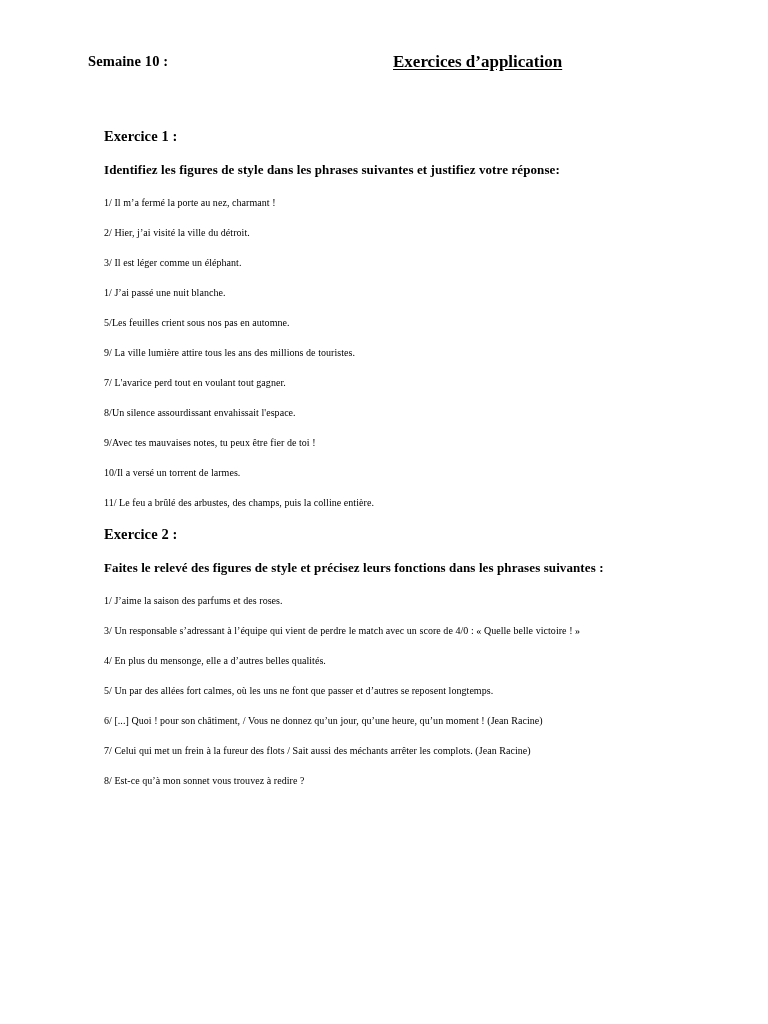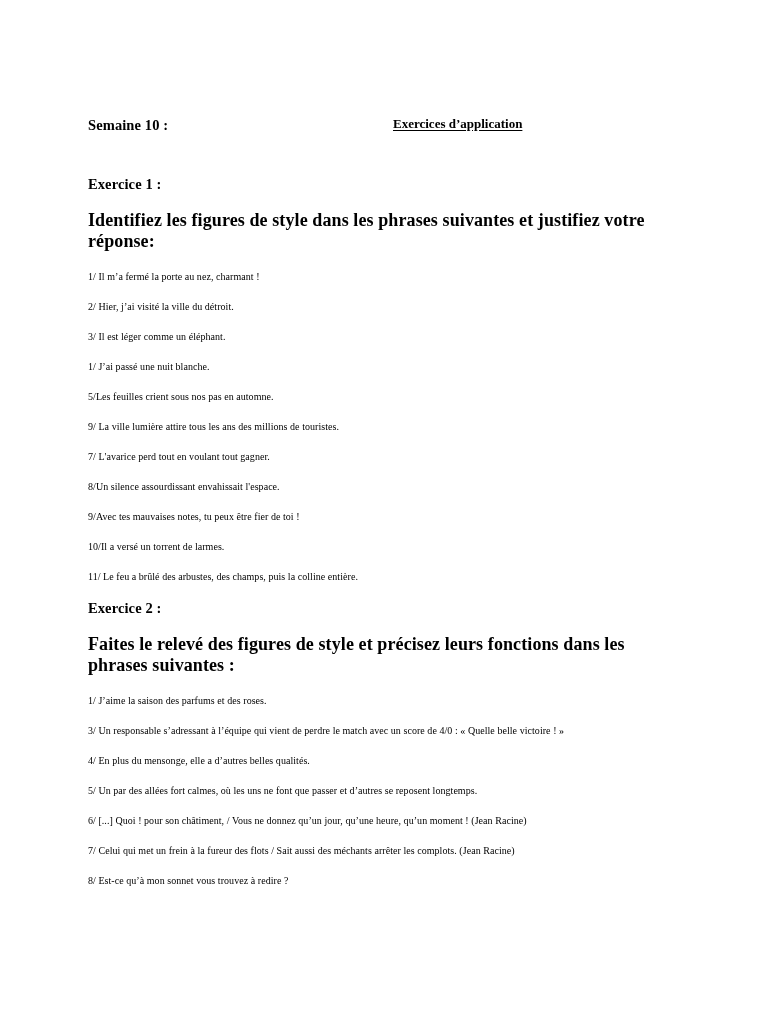--- a/index.html
+++ b/index.html
@@ -16,66 +16,66 @@
     position: relative;
   }
   .page {
     position: absolute;
     left: 0;
     top: 0;
     width: 768px;
     height: 968px;
     background: #ffffff;
     box-sizing: border-box;
-    padding: 116px 90px 0 88px;
+    padding: 52px 90px 0 88px;
   }
   .header-row {
     display: block;
     position: relative;
     height: 22px;
     margin-bottom: 0;
   }
   .header-left {
     font-weight: bold;
     font-size: 14.5px;
     letter-spacing: 0.1px;
     display: inline-block;
   }
   .header-center {
     font-weight: bold;
-    font-size: 13px;
+    font-size: 17px;
     text-decoration: underline;
     text-underline-offset: 2px;
     position: absolute;
     left: 305px;
     top: 0;
     white-space: nowrap;
   }
   .spacer-lg { height: 38px; }
 
   .heading {
     font-weight: bold;
     font-size: 14.5px;
     margin: 0 0 17px 0;
     letter-spacing: 0.1px;
   }
   .subheading {
     font-weight: bold;
-    font-size: 18px;
+    font-size: 13px;
     margin: 0 0 18px 0;
     letter-spacing: 0.1px;
   }
   .item {
     font-size: 10px;
     margin: 0 0 17px 0;
     line-height: 1.30;
     max-width: 590px;
     letter-spacing: 0.05px;
   }
-  .exercise-block { margin: 0; }
+  .exercise-block { margin: 16px; }
   .gap-before-heading { margin-top: 4px; }
 </style>
 </head>
 <body>
 
 <div class="page">
 
   <div class="header-row">
     <span class="header-left">Semaine 10 :</span>
     <span class="header-center">Exercices d’application</span>

